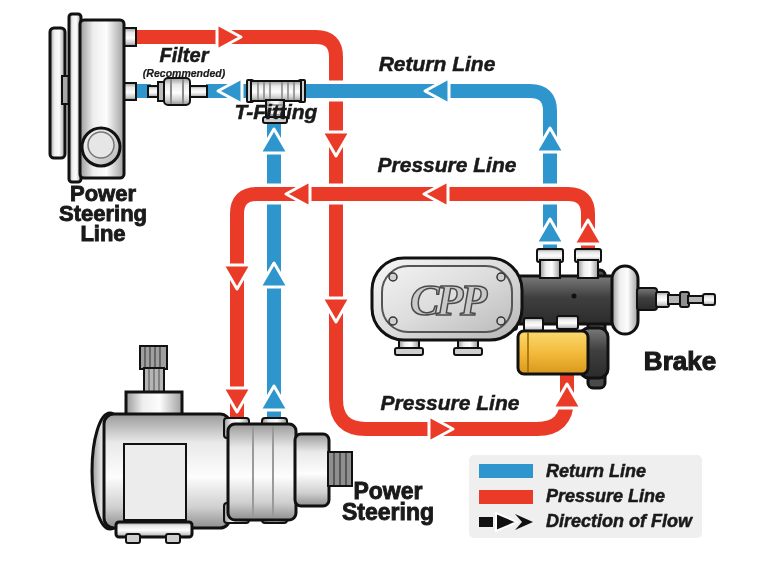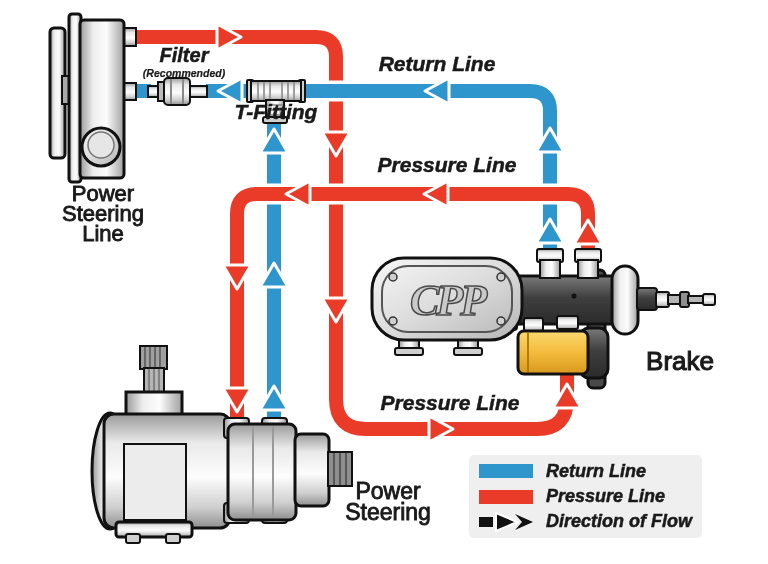--- a/index.html
+++ b/index.html
@@ -16,21 +16,21 @@
   .stroke-red{stroke:var(--pressure-line);}
   .stroke-blue{stroke:var(--return-line);}
   .fill-red{fill:var(--pressure-line);}
   .fill-blue{fill:var(--return-line);}
   .pipe{fill:none;stroke-width:14;}
   .casing{fill:none;stroke:#fff;stroke-width:21;}
   .arrow{stroke:#fff;stroke-width:3;stroke-linejoin:round;}
   .outl{stroke:#111;stroke-width:3;}
   .outl2{stroke:#111;stroke-width:2;}
   .lbl{position:absolute;transform:translateX(-50%);text-align:center;color:var(--ink);white-space:nowrap;}
-  .heavy{font-weight:normal;line-height:0.92;font-size:22px;letter-spacing:0;-webkit-text-stroke:0.9px var(--ink);}
+  .heavy{font-weight:bold;line-height:0.92;font-size:22px;letter-spacing:0;-webkit-text-stroke:0.9px var(--ink);}
   .heavy-big{font-size:26px;-webkit-text-stroke:1.1px var(--ink);}
   .heavy-mid{font-size:23px;}
   .ital{font-weight:bold;font-style:italic;font-size:21px;-webkit-text-stroke:0.5px var(--ink);}
   .ital-small{font-weight:bold;font-style:italic;font-size:10.5px;-webkit-text-stroke:0.2px var(--ink);}
   #legend{position:absolute;left:469px;top:455px;width:233px;height:83px;background:var(--legend-bg);
           border-radius:5px;display:flex;flex-direction:column;justify-content:space-evenly;
           padding:2px 0 2px 10px;box-sizing:border-box;}
   .legend-row{display:flex;align-items:center;gap:13px;height:22px;}
   .swatch{width:54px;height:14px;flex:0 0 54px;}
   .legend-label{font-weight:bold;font-style:italic;font-size:18px;color:var(--ink);

